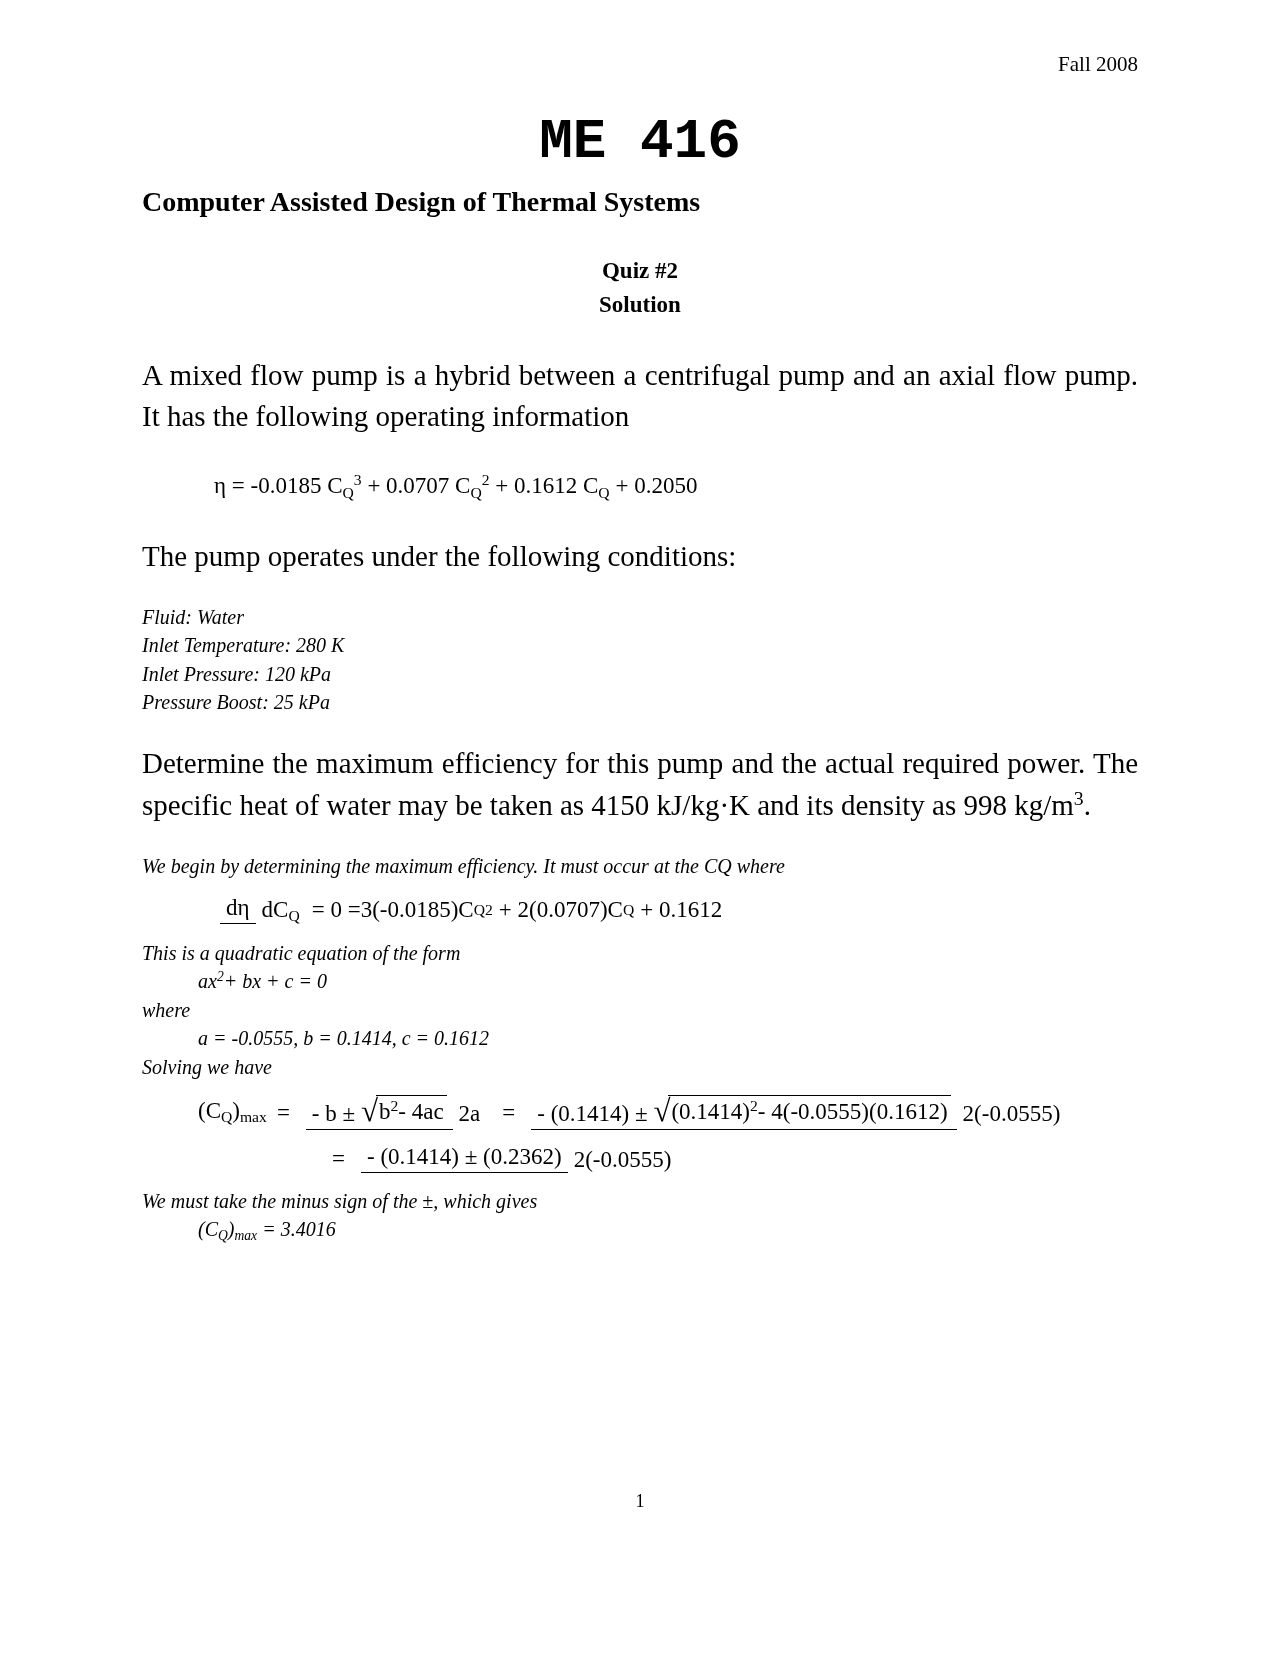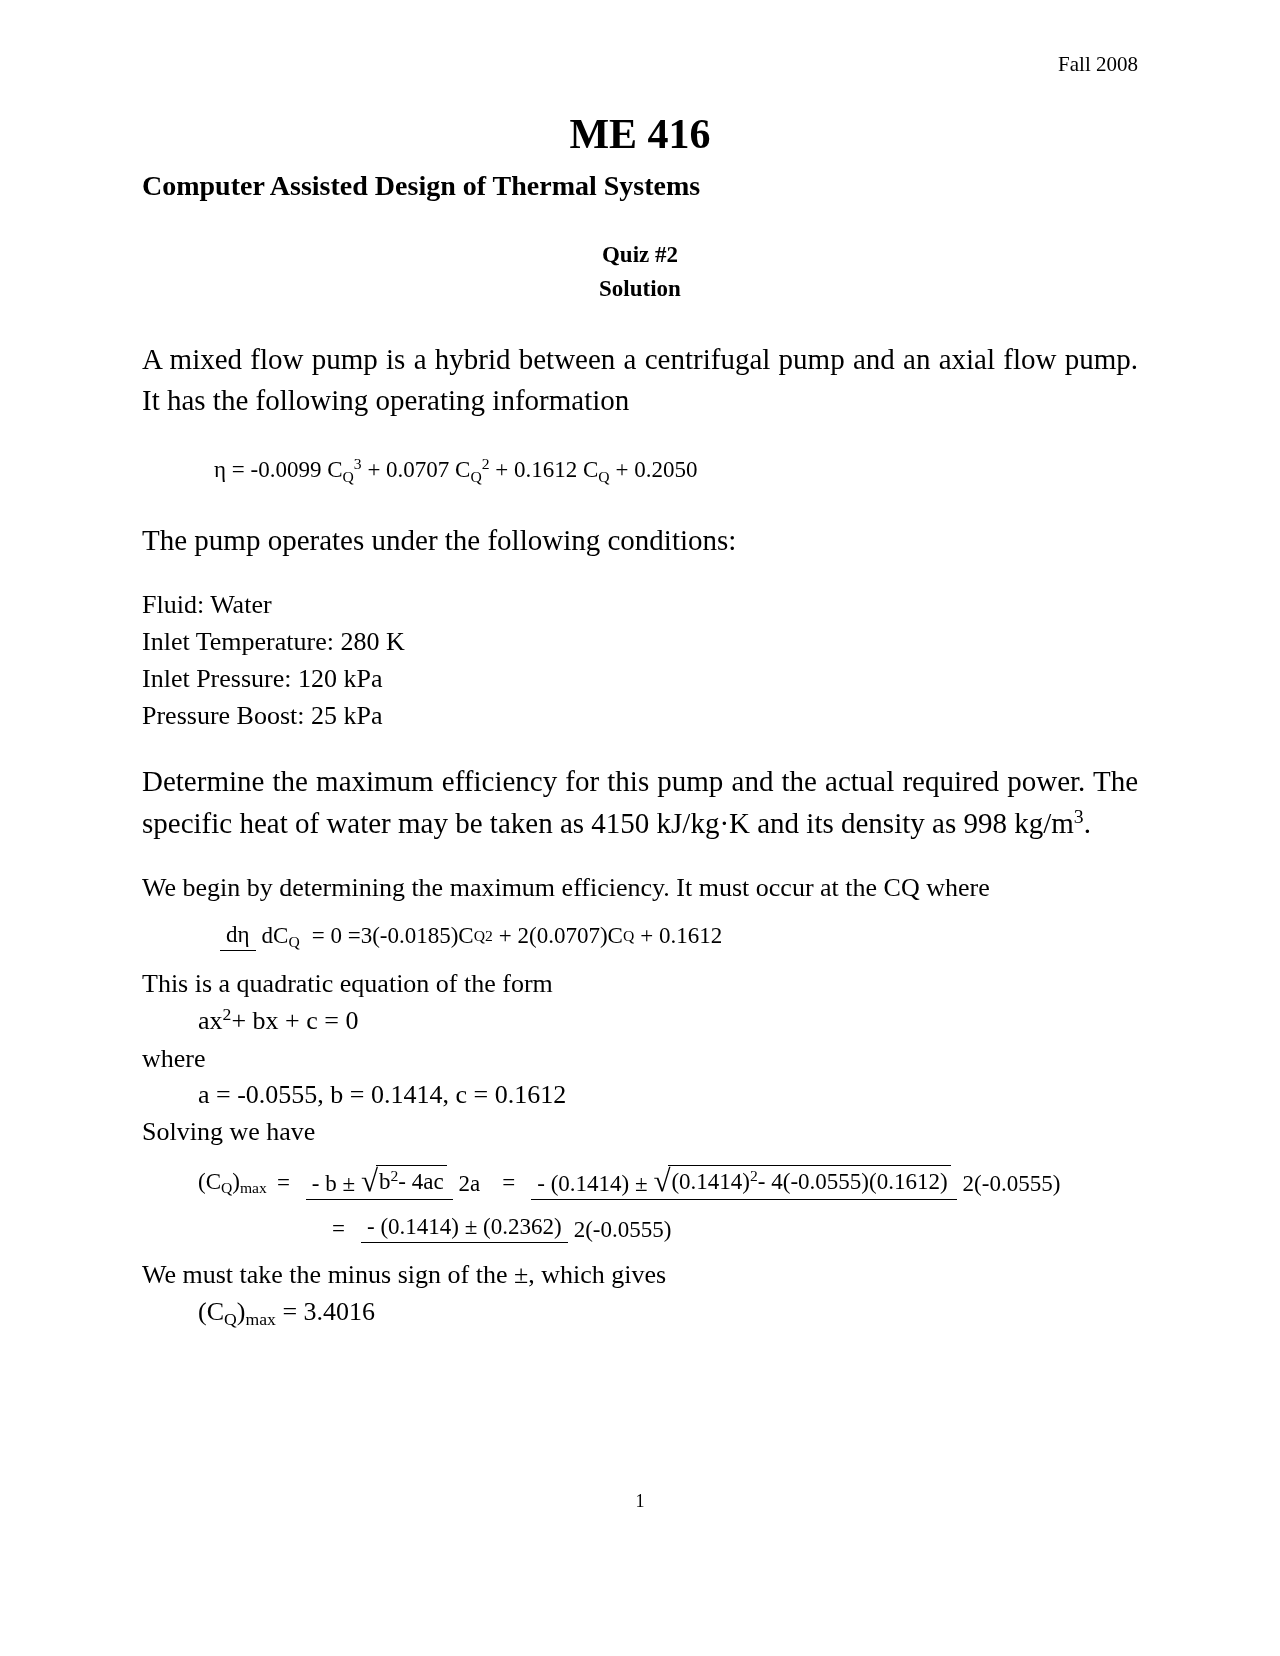--- a/index.html
+++ b/index.html
@@ -29,24 +29,25 @@
     font-size: 21px;
   }
   .content {
     position: absolute;
     left: 142px;
     right: 142px;
     top: 110px;
   }
   .title-main {
     text-align: center;
-    font-size: 42px;
+    font-size: 56px;
     font-weight: bold;
     line-height: 1.15;
     margin: 0;
+    font-family: Liberation Mono, monospace;
   }
   .title-sub {
     text-align: left;
     font-size: 28px;
     font-weight: bold;
     margin-top: 12px;
   }
   .quiz-line {
     text-align: center;
     font-size: 23px;
@@ -61,22 +62,23 @@
     margin: 0;
   }
   .block-gap-lg { height: 34px; }
   .block-gap-md { height: 26px; }
   .block-gap-sm { height: 14px; }
   .eq-center {
     font-size: 23px;
     margin-left: 72px;
   }
   .lines {
-    font-size: 26px;
+    font-size: 20px;
     line-height: 1.42;
+    font-style: italic;
   }
   .lines div { white-space: nowrap; }
   sub {
     font-size: 0.68em;
     vertical-align: -0.28em;
   }
   sup {
     font-size: 0.68em;
     vertical-align: 0.52em;
   }
@@ -153,21 +155,21 @@
 
     <div class="block-gap-lg"></div>
 
     <p class="para">A mixed flow pump is a hybrid between a centrifugal pump and an axial flow pump.  It has the following operating information</p>
 
     <div class="block-gap-lg"></div>
 
     <div class="eq-center">
       <span>η</span>
       <span>=</span>
-      <span>-0.0099 C</span><sub>Q</sub><sup>3</sup>
+      <span>-0.0185 C</span><sub>Q</sub><sup>3</sup>
       <span>+ 0.0707 C</span><sub>Q</sub><sup>2</sup>
       <span>+ 0.1612 C</span><sub>Q</sub>
       <span>+ 0.2050</span>
     </div>
 
     <div class="block-gap-lg"></div>
 
     <p class="para">The pump operates under the following conditions:</p>
 
     <div class="block-gap-md"></div>

